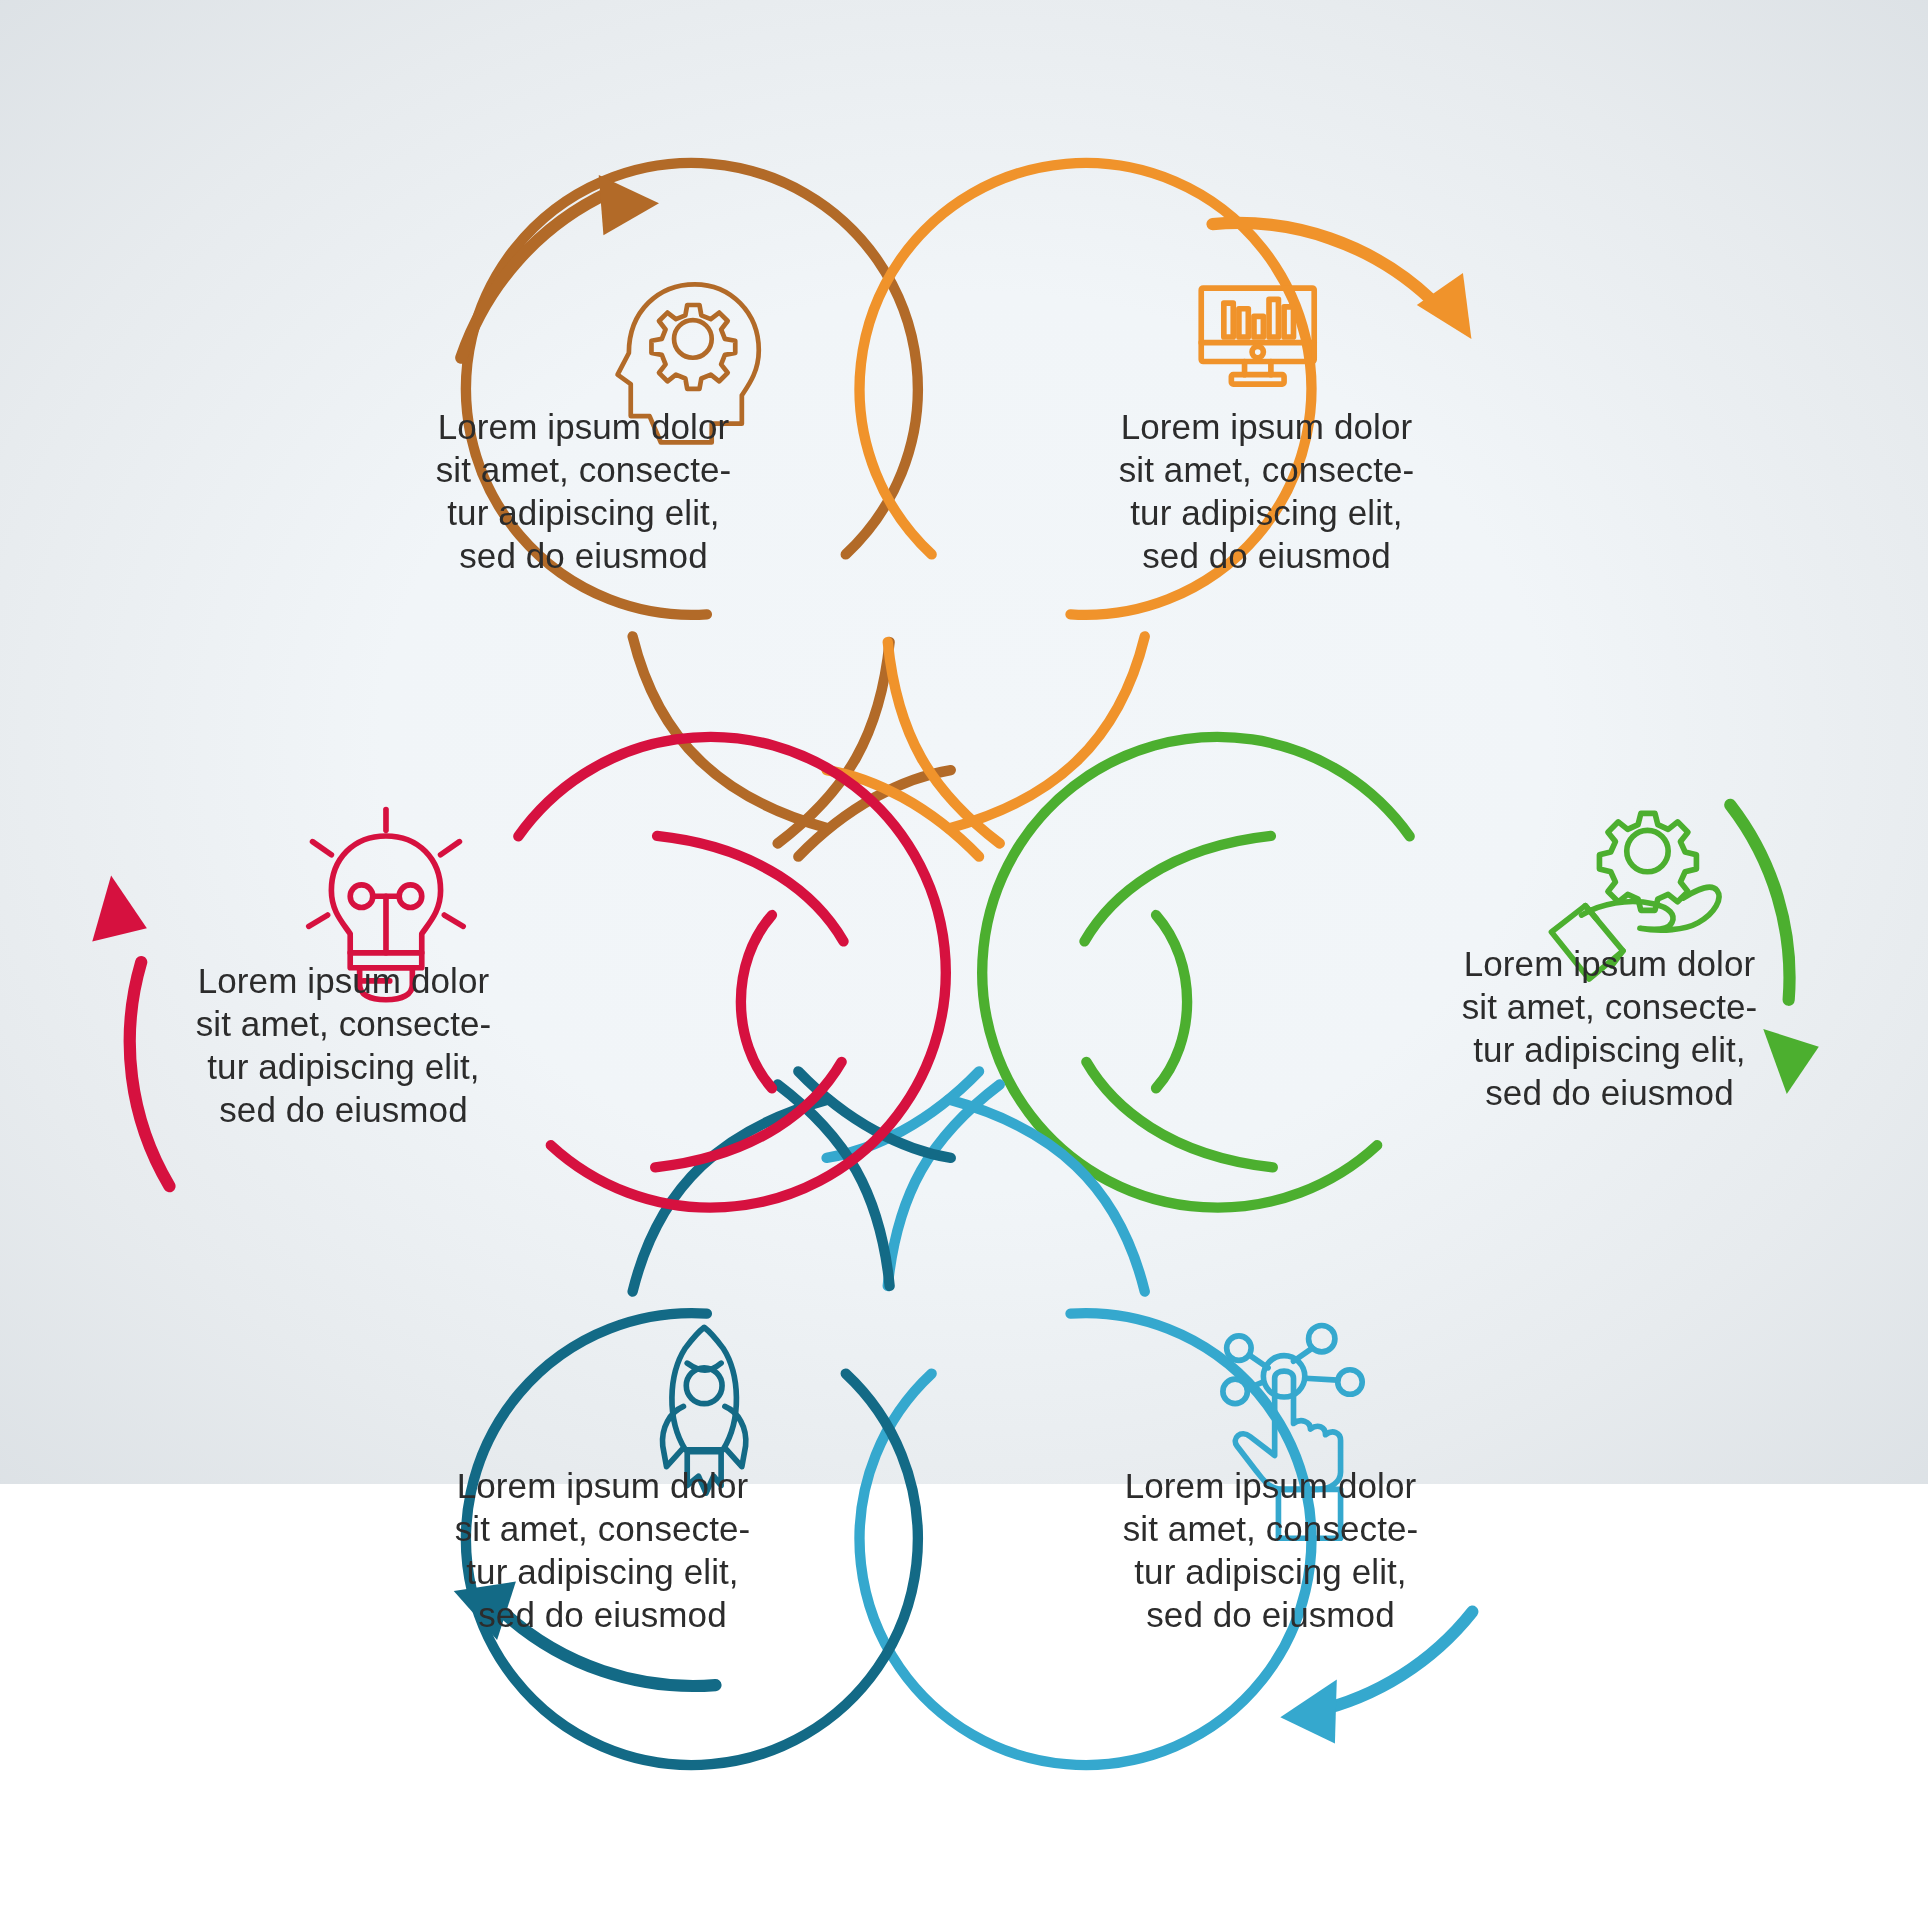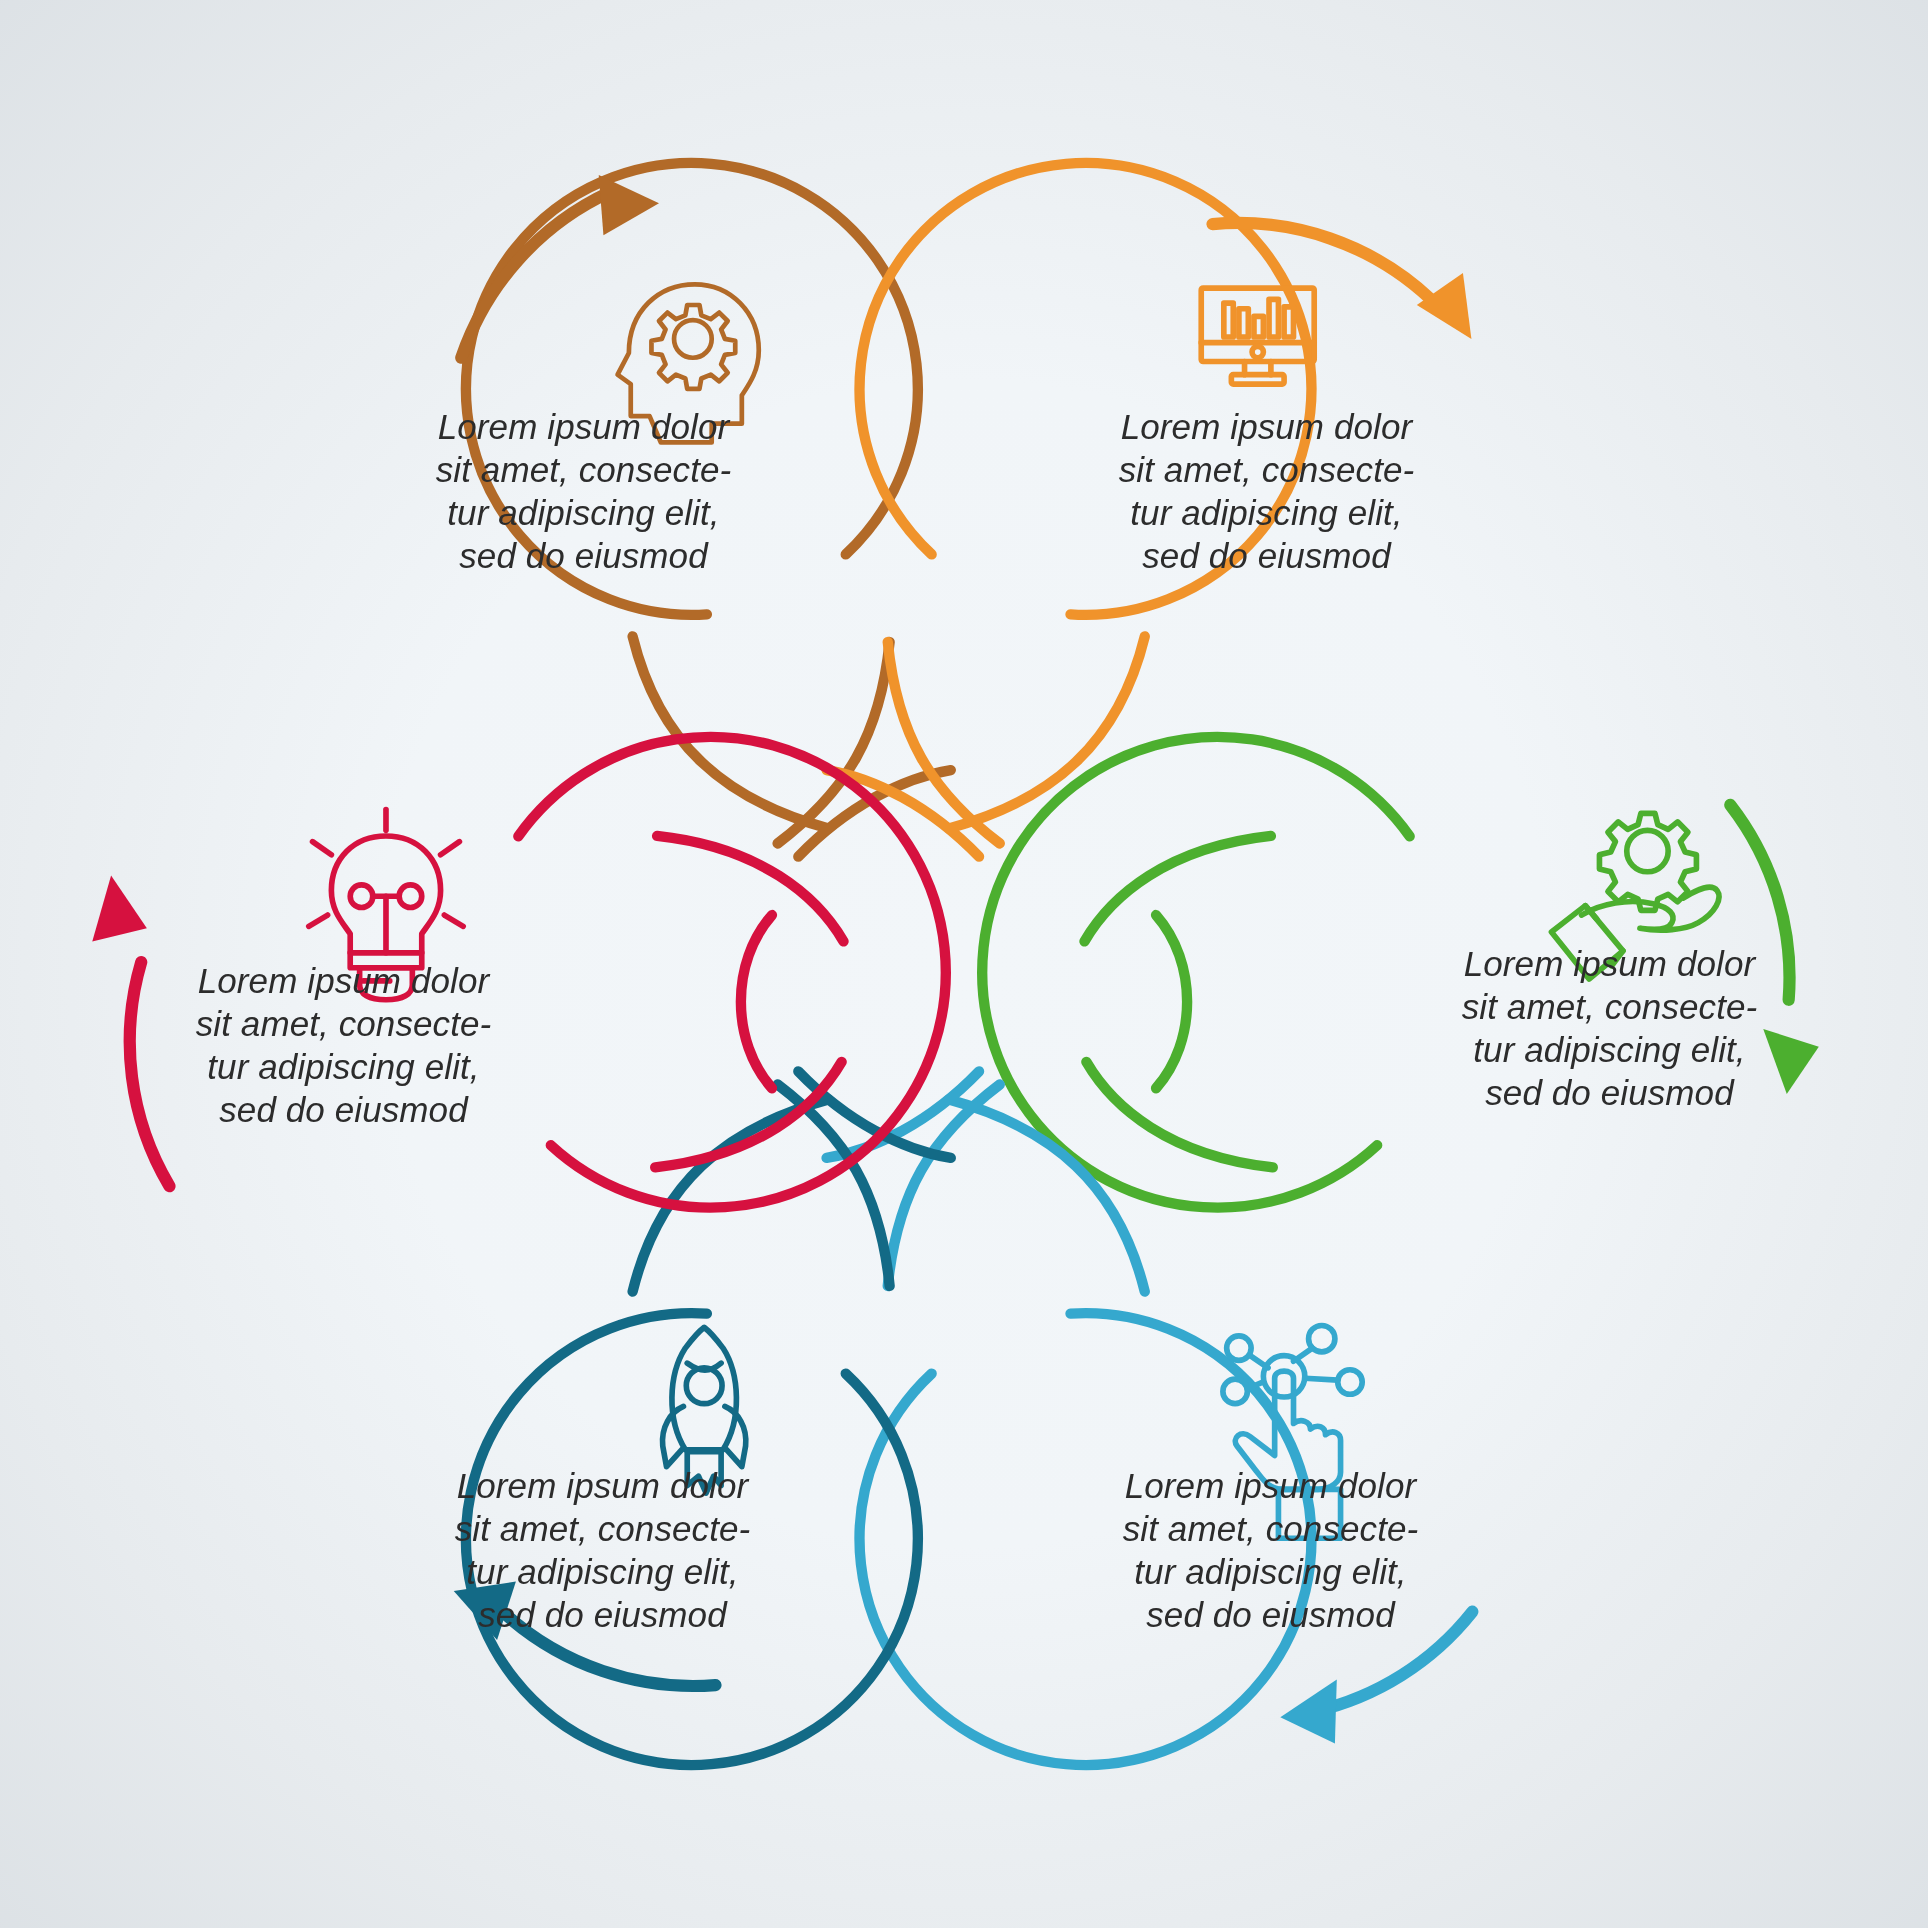--- a/index.html
+++ b/index.html
@@ -4,23 +4,22 @@
 <style>
   html,body{margin:0;padding:0;}
   body{
     width:1928px;height:1928px;
     font-family:"Liberation Sans","DejaVu Sans",sans-serif;
     background:#ffffff;
     overflow:hidden;
   }
   #stage{
     position:relative;
-    width:1928px;height:1928px;
+    width:1928px;height:1484px;
     background:radial-gradient(ellipse 72% 72% at 50% 50%, #f2f6f9 0%, #f1f5f8 42%, #e7ebee 74%, #dce1e5 100%);
-    font-style:italic;
   }
   #stage svg{position:absolute;left:0;top:0;width:1928px;height:1928px;display:block;}
   .petal-text{
     position:absolute;
     text-align:center;
     color:#2c2c2c;
     font-size:35px;
     line-height:43px;
     letter-spacing:0.1px;
     white-space:pre-line;

